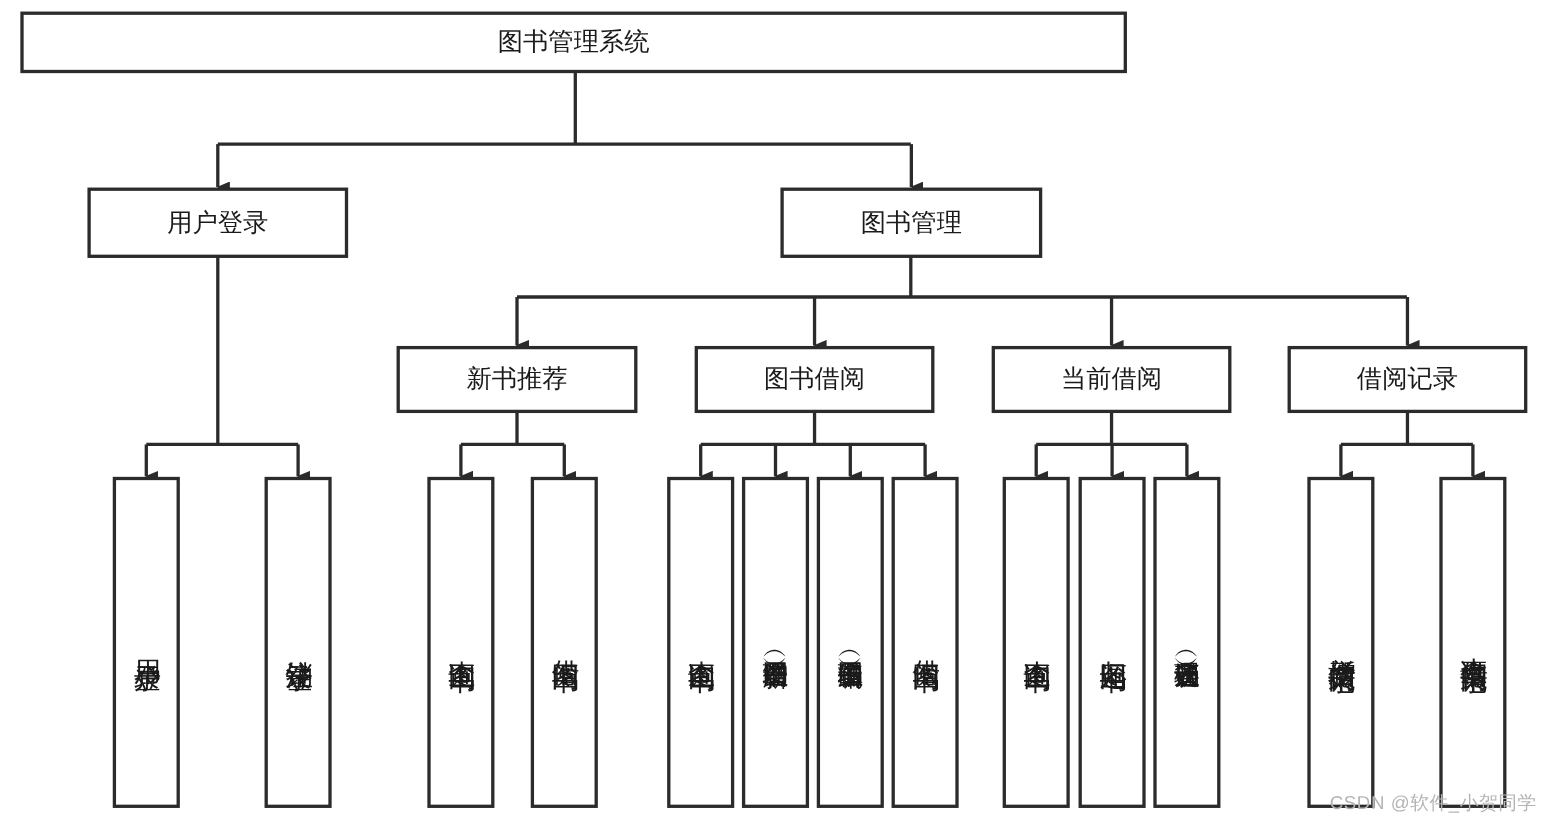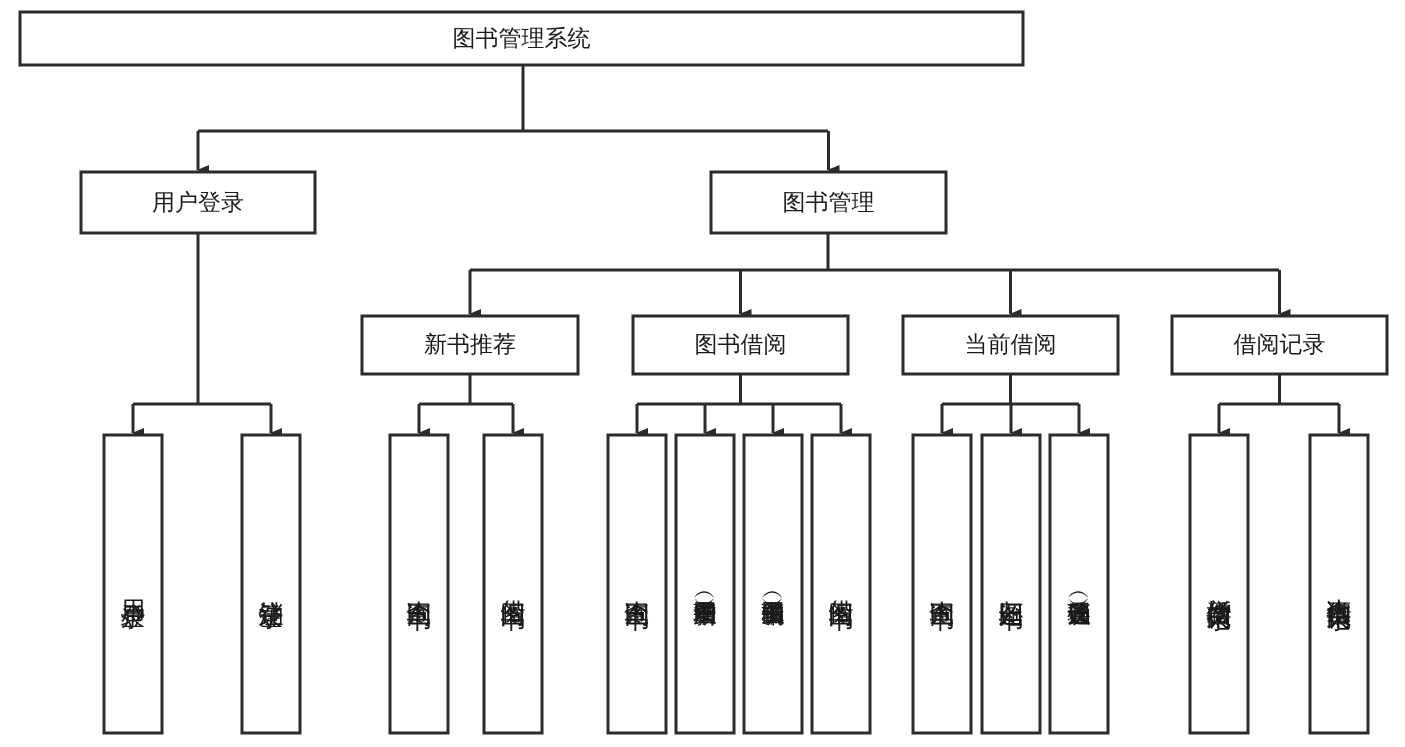--- a/index.html
+++ b/index.html
@@ -167,13 +167,14 @@
       <div class="node-label-v tight" style="left: 676px; top: 435px; width: 58px; height: 298px;">新增图书（管理员）</div>
       <div class="node-label-v tight" style="left: 744px; top: 435px; width: 58px; height: 298px;">编辑图书（管理员）</div>
       <div class="node-label-v" style="left: 812px; top: 435px; width: 58px; height: 298px;">借阅图书</div>
       <div class="node-label-v" style="left: 913px; top: 435px; width: 58px; height: 298px;">查询图书</div>
       <div class="node-label-v" style="left: 982px; top: 435px; width: 58px; height: 298px;">归还图书</div>
       <div class="node-label-v tight" style="left: 1050px; top: 435px; width: 58px; height: 298px;">确认归还（管理员）</div>
       <div class="node-label-v" style="left: 1190px; top: 435px; width: 58px; height: 298px;">新增借阅记录</div>
       <div class="node-label-v" style="left: 1310px; top: 435px; width: 58px; height: 298px;">查询借阅记录</div>
     </div>
 
+  <div class="watermark">CSDN @软件_小贺同学</div>
 </div>
 
 </body></html>

